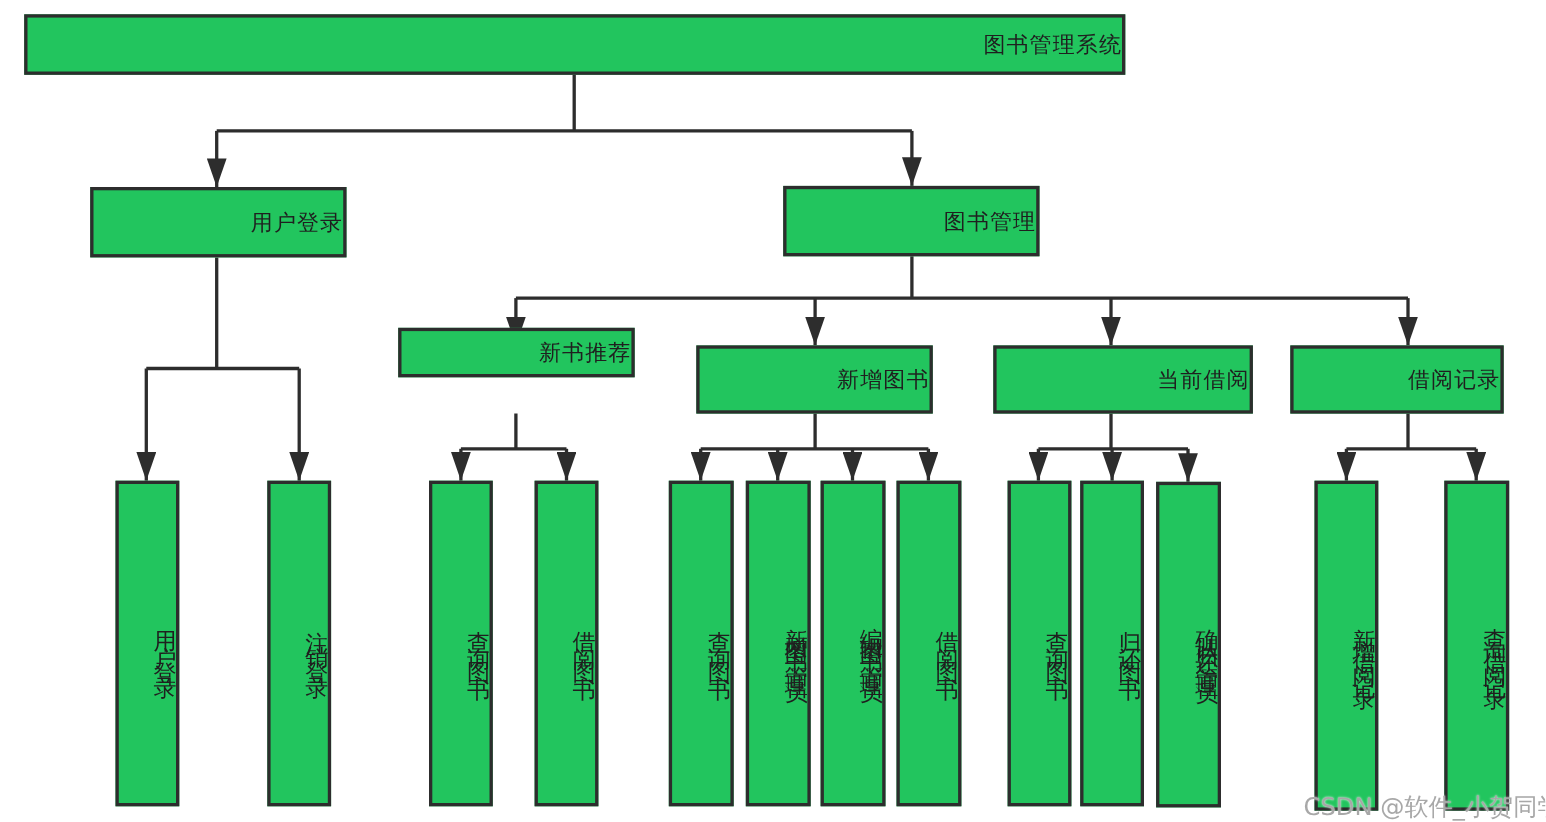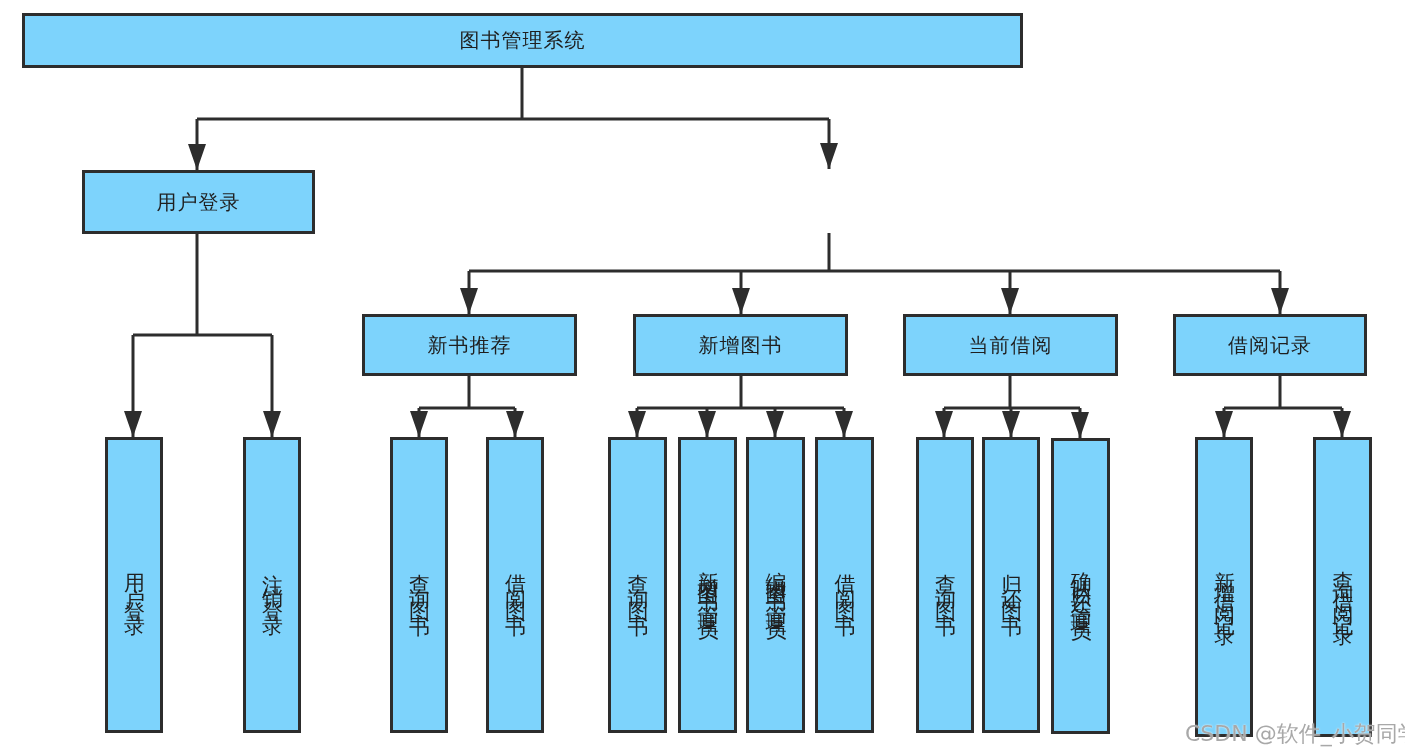--- a/index.html
+++ b/index.html
@@ -13,23 +13,23 @@
   .canvas{
     position:relative;
     width:1405px;height:747px;
     background:var(--bg);
     overflow:hidden;
   }
   .connectors{position:absolute;left:0;top:0;}
   .node{
     position:absolute;
     border:3px solid var(--line);
-    background:#7dd3fc;
+    background:#22c55e;
     box-sizing:border-box;
-    display:flex;align-items:center;justify-content:center;
+    display:flex;align-items:center;justify-content:flex-end;
     color:var(--text);
   }
   .hlabel{font-size:20px;letter-spacing:1px;white-space:nowrap;}
   .leaf .vlabel{
     writing-mode:vertical-rl;
     text-orientation:mixed;
     font-size:21px;
     line-height:1;
     white-space:nowrap;
   }
@@ -93,28 +93,31 @@
     </g>
   </svg>
 
   <div class="node" style="left:22px;top:13px;width:1001px;height:55px">
     <span class="hlabel">图书管理系统</span>
   </div>
 
   <div class="node" style="left:82px;top:170px;width:233px;height:64px">
     <span class="hlabel">用户登录</span>
   </div>
+  <div class="node" style="left:712px;top:169px;width:233px;height:64px">
+    <span class="hlabel">图书管理</span>
+  </div>
 
-  <div class="node" style="left:362px;top:314px;width:215px;height:62px">
+  <div class="node" style="left:362px;top:298px;width:215px;height:45px">
     <span class="hlabel">新书推荐</span>
   </div>
   <div class="node" style="left:633px;top:314px;width:215px;height:62px">
     <span class="hlabel">新增图书</span>
   </div>
-  <div class="node" style="left:903px;top:314px;width:215px;height:62px">
+  <div class="node" style="left:903px;top:314px;width:236px;height:62px">
     <span class="hlabel">当前借阅</span>
   </div>
   <div class="node" style="left:1173px;top:314px;width:194px;height:62px">
     <span class="hlabel">借阅记录</span>
   </div>
 
   <div class="node leaf" style="left:105px;top:437px;width:58px;height:296px">
     <span class="vlabel vt-4">用户登录</span>
   </div>
   <div class="node leaf" style="left:243px;top:437px;width:58px;height:296px">

